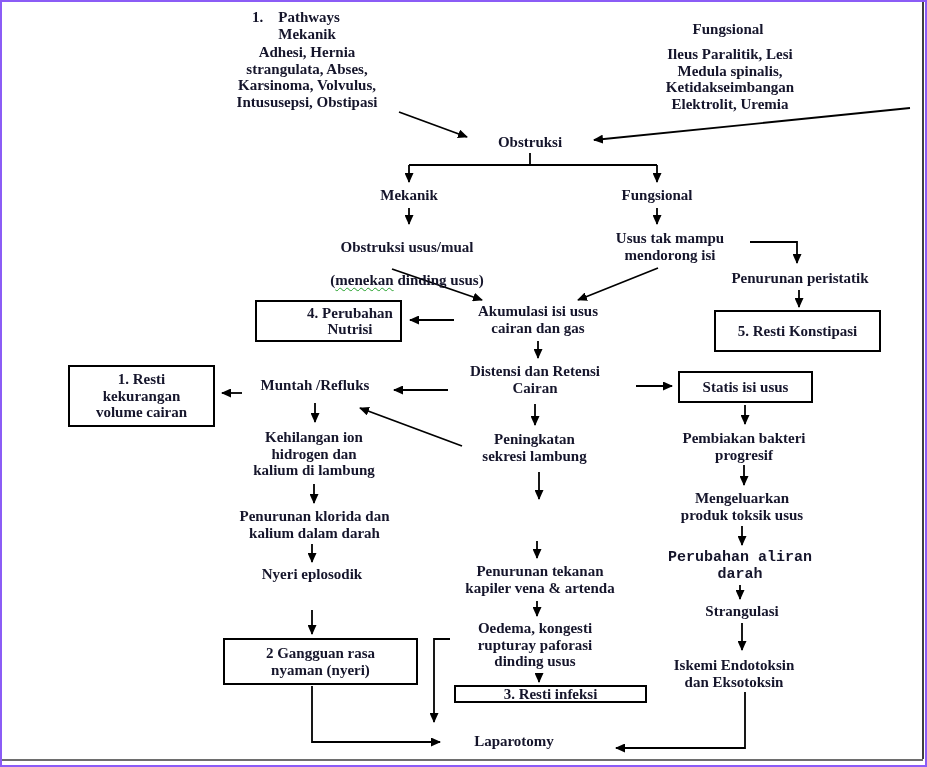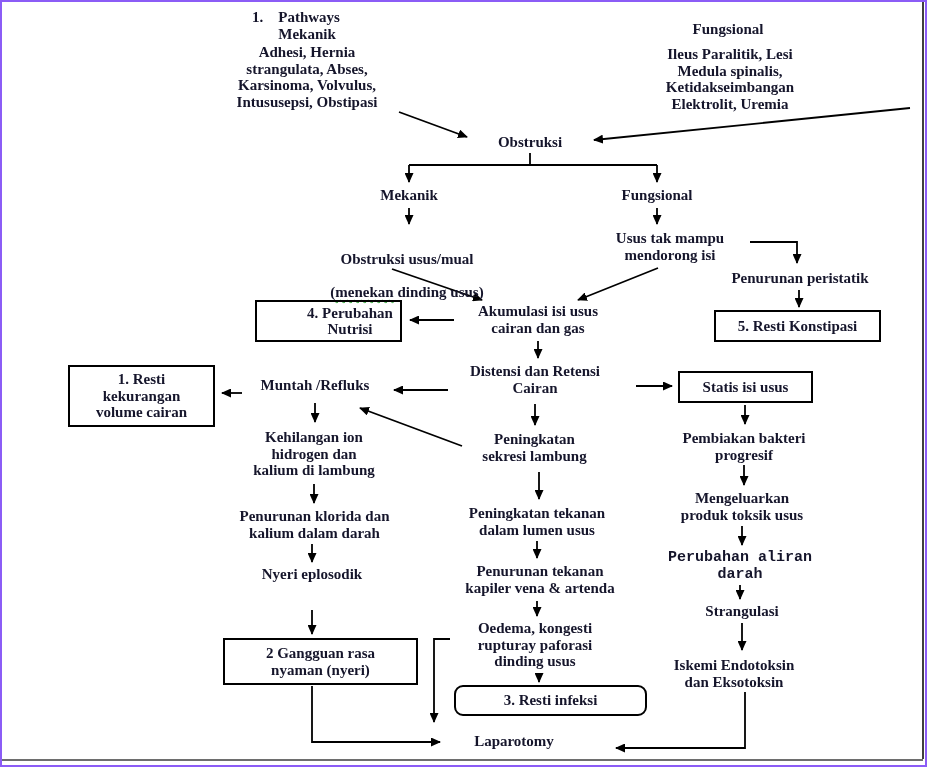--- a/index.html
+++ b/index.html
@@ -119,31 +119,31 @@
 Medula spinalis,
 Ketidakseimbangan
 Elektrolit, Uremia</div>
 
   <div class="node" style="left:475px; top:132px; width:106px;">Obstruksi</div>
 
   <div class="node" style="left:357px; top:185px; width:100px;">Mekanik</div>
 
   <div class="node" style="left:605px; top:185px; width:100px;">Fungsional</div>
 
-  <div class="node" style="left:293px; top:232px; width:224px;">
+  <div class="node" style="left:293px; top:220px; width:224px;">
     <div>Obstruksi usus/mual</div>
     <div><span>(</span><span class="wavy">menekan</span><span> dinding usus)</span></div>
   </div>
 
   <div class="node" style="left:588px; top:228px; width:160px;">Usus tak mampu
 mendorong isi</div>
 
   <div class="node" style="left:708px; top:268px; width:180px;">Penurunan peristatik</div>
 
-  <div class="node box" style="left:712px; top:308px; width:167px; height:32px;text-align:right;">5. Resti Konstipasi</div>
+  <div class="node box" style="left:712px; top:308px; width:167px; height:42px;text-align:right;">5. Resti Konstipasi</div>
 
   <div class="node box" style="left:253px; top:298px; width:147px; height:42px;padding-left:43px;">4. Perubahan
 Nutrisi</div>
 
   <div class="node" style="left:445px; top:301px; width:182px;">Akumulasi isi usus
 cairan dan gas</div>
 
   <div class="node" style="left:442px; top:361px; width:182px;">Distensi dan Retensi
 Cairan</div>
 
@@ -160,34 +160,32 @@
 
   <div class="node" style="left:222px; top:427px; width:180px;">Kehilangan ion
 hidrogen dan
 kalium di lambung</div>
 
   <div class="node" style="left:210px; top:506px; width:205px;">Penurunan klorida dan
 kalium dalam darah</div>
 
   <div class="node" style="left:230px; top:564px; width:160px;">Nyeri eplosodik</div>
 
-  <div class="node" style="left:440px; top:503px; width:190px;">Peningkatan tekanan
-dalam lumen usus</div>
 
   <div class="node" style="left:440px; top:561px; width:196px;">Penurunan tekanan
 kapiler vena &amp; artenda</div>
 
   <div class="node" style="left:447px; top:618px; width:172px;">Oedema, kongesti
 rupturay paforasi
 dinding usus</div>
 
   <div class="node box" style="left:221px; top:636px; width:195px; height:47px;">2  Gangguan rasa
 nyaman (nyeri)</div>
 
-  <div class="node box" style="left:452px; top:683px; width:193px; height:31px;border-radius:9px;">3. Resti infeksi</div>
+  <div class="node box" style="left:452px; top:683px; width:193px; height:18px;">3. Resti infeksi</div>
 
   <div class="node" style="left:652px; top:428px; width:180px;">Pembiakan bakteri
 progresif</div>
 
   <div class="node" style="left:650px; top:488px; width:180px;">Mengeluarkan
 produk toksik usus</div>
 
   <div class="node" style="left:658px; top:548px; width:160px;font-family:Liberation Mono, monospace;">Perubahan aliran
 darah</div>
 

